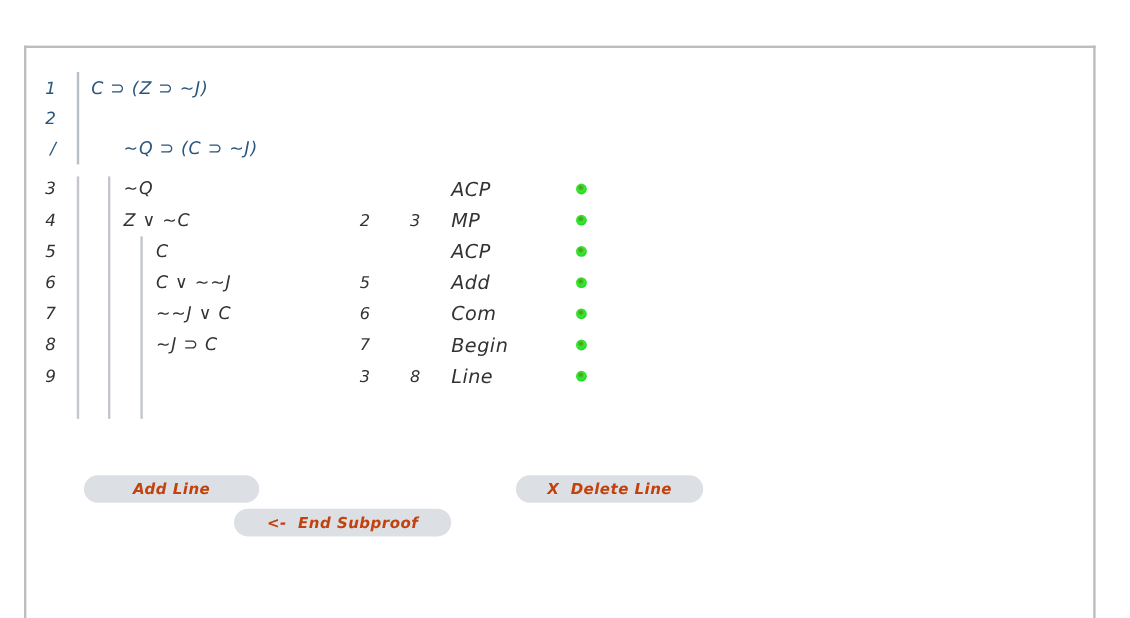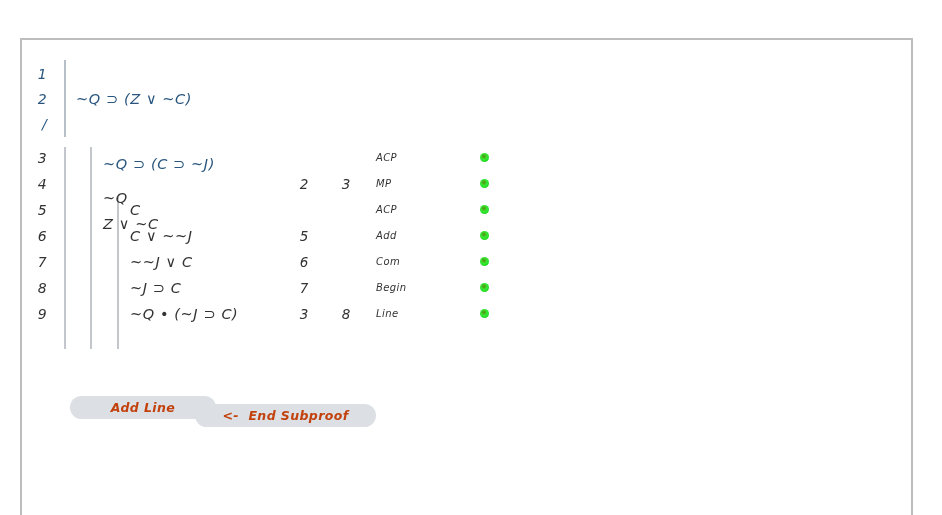--- a/index.html
+++ b/index.html
@@ -20,55 +20,55 @@
   .premise-rows { top:62px; }
   .proof-rows   { top:145px; }
   .row { position:relative; height:26px; line-height:26px; }
   .premise-rows .row { height:25px; line-height:25px; color:#2a567e; }
   .proof-rows .row { color:#333333; }
 
   .num  { position:absolute; left:0; width:47px; text-align:right;
           font-size:14px; letter-spacing:.3px; }
   .f    { position:absolute; font-size:14.5px; letter-spacing:.6px; white-space:pre; }
   .i0 .f { left:76px; }
-  .i1 .f { left:103px;margin-top:40px; }
+  .i1 .f { left:103px; }
   .i2 .f { left:130px; }
   .r1   { position:absolute; left:294px; width:20px; text-align:center; font-size:13.5px; }
   .r2   { position:absolute; left:336px; width:20px; text-align:center; font-size:13.5px; }
-  .rule { position:absolute; left:376px; font-size:10px; letter-spacing:.4px; }
+  .rule { position:absolute; left:376px; font-size:16px; letter-spacing:.4px; }
   .dot  { position:absolute; left:480px; top:8px; width:9px; height:9px; border-radius:50%;
           background:radial-gradient(circle at 44% 38%, #578c0c 0%, #35ea35 42%, #1fd41f 75%, #12c212 100%); }
 
   .btn { position:absolute; height:23px; border:none; border-radius:11.5px;
          background:#dcdfe3; color:#c2410c; font-family:inherit; font-style:italic;
          font-weight:bold; font-size:12.5px; letter-spacing:.4px; white-space:pre;
          text-align:center; line-height:23px; cursor:pointer; }
   .btn-add    { left:70px;  top:396px; width:146px; }
   .btn-begin  { left:228px; top:396px; width:168px; }
   .btn-delete { left:430px; top:396px; width:156px; }
-  .btn-end    { left:195px; top:404px; width:181px; }
+  .btn-end    { left:195px; top:424px; width:181px; }
 </style>
 </head>
 <body>
 
 <div class="stage">
   <div class="panel"></div>
 
   <div class="vbar bar-premise"></div>
   <div class="vbar bar-main"></div>
   <div class="vbar bar-sub1"></div>
   <div class="vbar bar-sub2"></div>
 
   <div class="rows premise-rows">
     <div class="row i0">
       <span class="num">1</span>
+      <span class="f">C ⊃ (Z ⊃ ~J)</span>
     </div>
     <div class="row i0">
       <span class="num">2</span>
-      <span class="f">~Q ⊃ (Z ∨ ~C)</span>
     </div>
     <div class="row i1">
       <span class="num">/</span>
       <span class="f">~Q ⊃ (C ⊃ ~J)</span>
     </div>
   </div>
 
   <div class="rows proof-rows">
     <div class="row i1">
       <span class="num">3</span>
@@ -113,23 +113,23 @@
     <div class="row i2">
       <span class="num">8</span>
       <span class="f">~J ⊃ C</span>
       <span class="r1">7</span>
       <span class="r2"></span>
       <span class="rule">Begin</span>
       <span class="dot"></span>
     </div>
     <div class="row i2">
       <span class="num">9</span>
-      <span class="f">~Q • (~J ⊃ C)</span>
       <span class="r1">3</span>
       <span class="r2">8</span>
       <span class="rule">Line</span>
       <span class="dot"></span>
     </div>
   </div>
 
   <button class="btn btn-add">Add Line</button>
+  <button class="btn btn-delete">X  Delete Line</button>
   <button class="btn btn-end">&lt;-  End Subproof</button>
 </div>
 
 </body></html>

